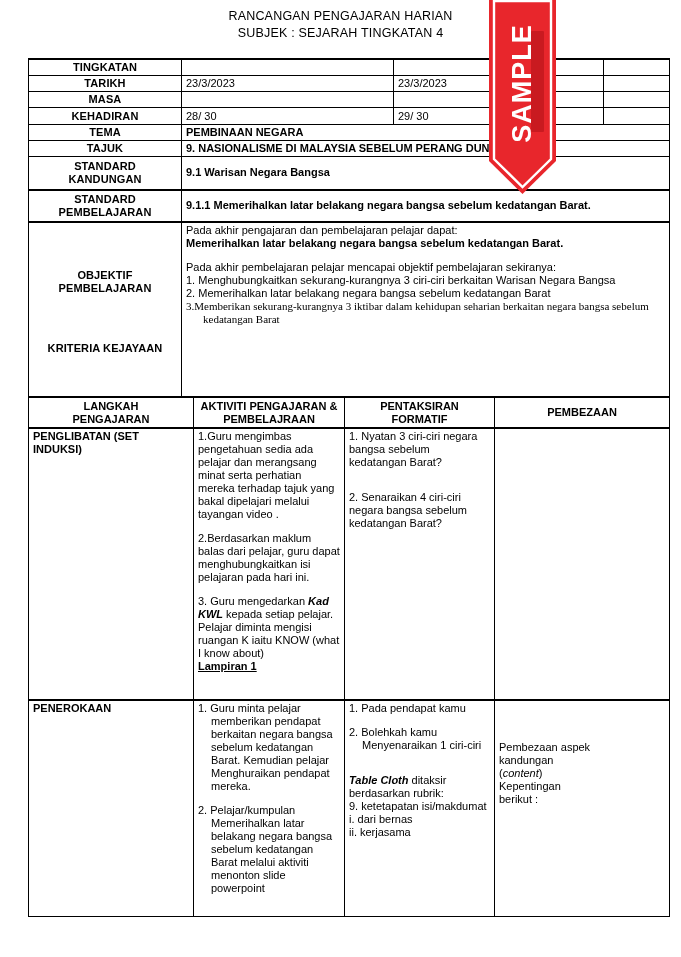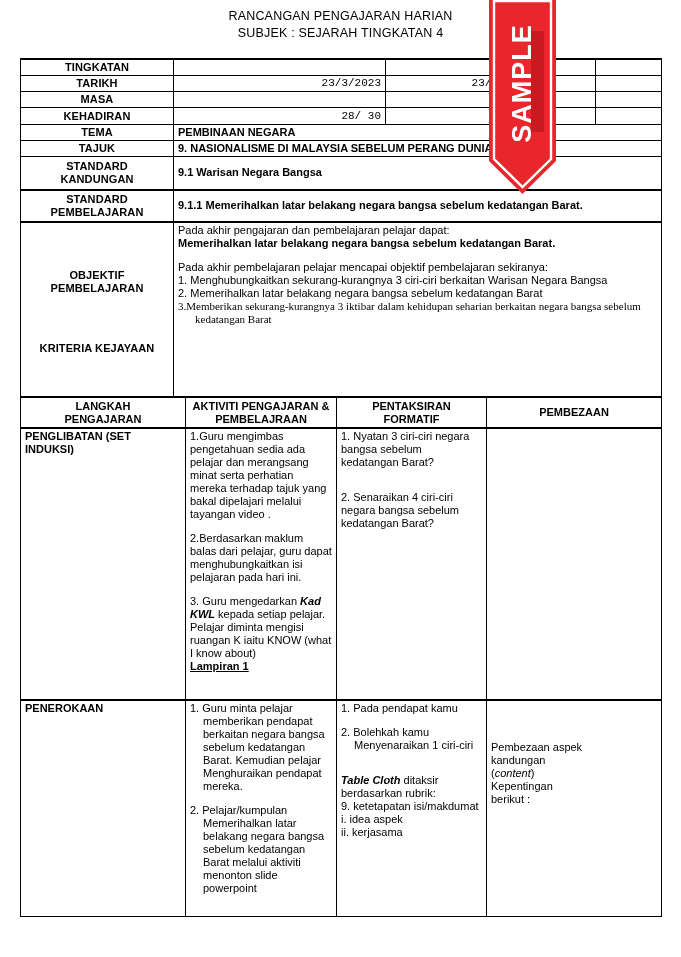--- a/index.html
+++ b/index.html
@@ -33,40 +33,41 @@
   .sheet {
     position: absolute;
     left: 20px; top: 58px;
     width: 641px;
   }
 
   table.doc {
     border-collapse: collapse;
     width: 641px;
     table-layout: fixed;
+    margin-left: 8px;
   }
   table.doc td {
     border: 1px solid #000;
     padding: 1px 4px;
     vertical-align: top;
     font-size: 11px;
     line-height: 13px;
   }
   
   .thick-top { border-top: 2px solid #000 !important; }
 
   .lbl {
     text-align: center;
     font-weight: bold;
     font-size: 11.5px;
     vertical-align: middle !important;
     line-height: 14px;
     letter-spacing: 0.1px;
   }
-  .ctr { text-align: right; vertical-align: middle !important; font-family: Liberation Mono, monospace; }
+  .ctr { text-align: left; vertical-align: middle !important; }
   .val { vertical-align: middle !important; }
   .bold { font-weight: bold; }
   .ital { font-style: italic; font-weight: bold; }
   .udl { text-decoration: underline; font-weight: bold; }
 
   .cellbody { padding: 3px 5px 5px 5px; }
   .cellbody p { margin: 0 0 0 0; }
   .gap { height: 11px; }
 
   .hang {
@@ -279,21 +280,21 @@
           <p class="hang">2. Pelajar/kumpulan Memerihalkan latar belakang negara bangsa sebelum kedatangan Barat melalui aktiviti menonton slide powerpoint</p>
         </td>
         <td class="cellbody thick-top">
           <p class="hang">1. Pada pendapat kamu</p>
           <div class="gap"></div>
           <p class="hang">2. Bolehkah kamu Menyenaraikan 1 ciri-ciri</p>
           <div class="gap"></div>
           <div class="gap"></div>
           <p><span class="ital">Table Cloth</span><span> ditaksir berdasarkan rubrik:</span></p>
           <p class="hang">9. ketetapatan isi/makdumat</p>
-          <p>i. idea aspek</p>
+          <p>i. dari bernas</p>
           <p>ii. kerjasama</p>
         </td>
         <td class="cellbody thick-top" style="padding-top:40px">
           <p>Pembezaan aspek</p>
           <p>kandungan</p>
           <p>(<span style="font-style:italic">content</span>)</p>
           <p>Kepentingan</p>
           <p>berikut :</p>
         </td>
       </tr>

